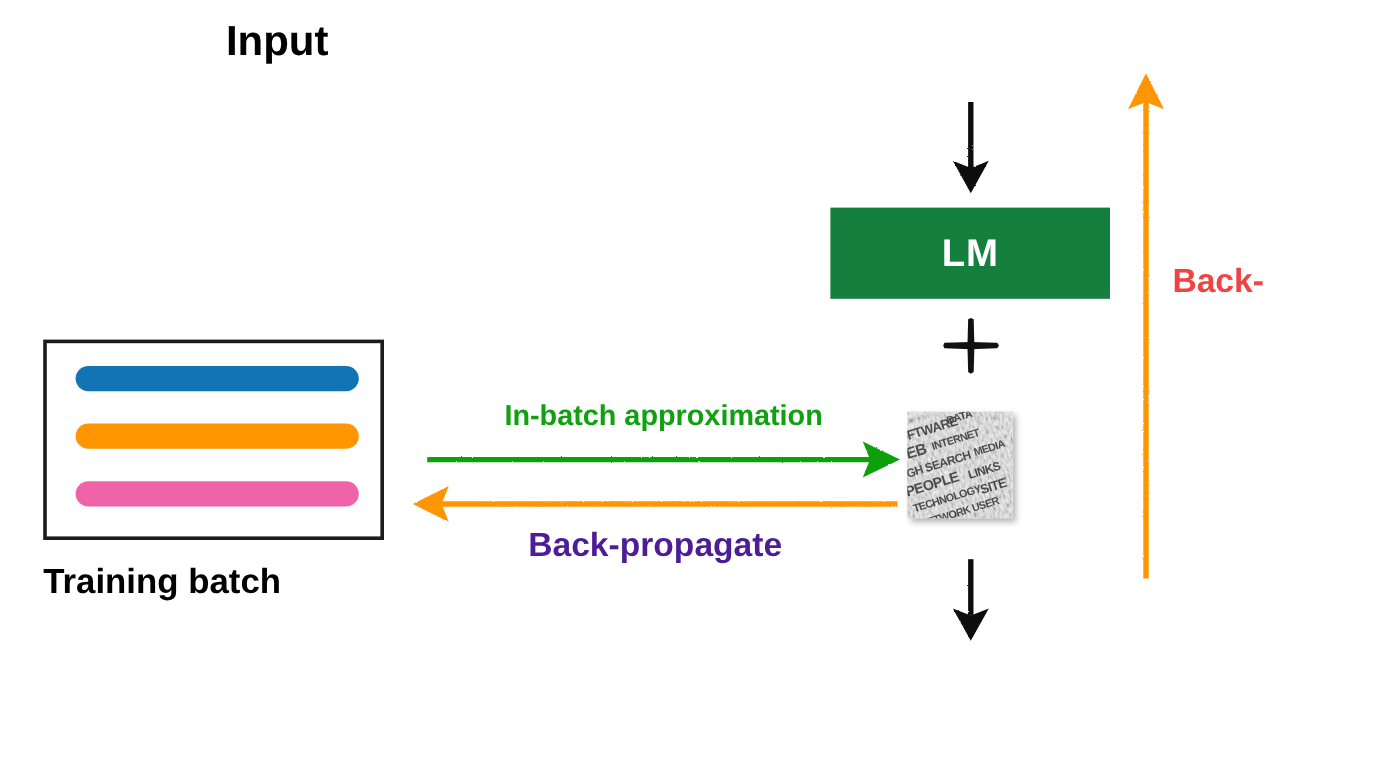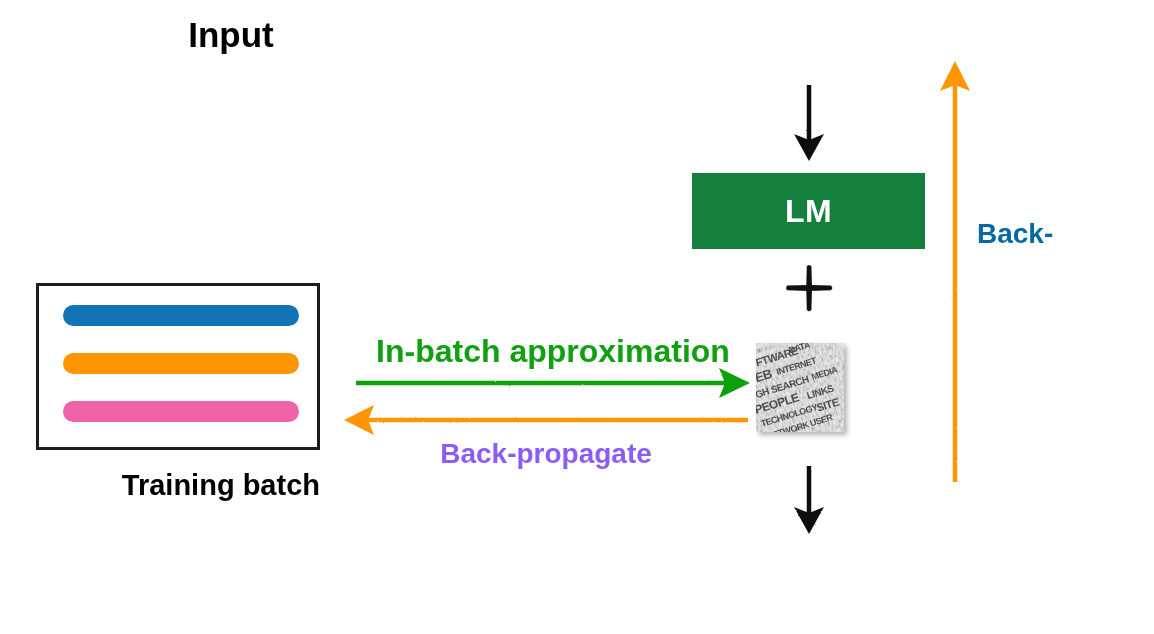--- a/index.html
+++ b/index.html
@@ -101,48 +101,48 @@
     border-radius: 11px;
   }
   #batch-bar-0 { top: 19px; }
   #batch-bar-1 { top: 67px; }
   #batch-bar-2 { top: 115px; }
 
   #training-batch-label {
     left: 36px;
     top: 468px;
     width: 284px;
-    text-align: right;
+    text-align: left;
     font-size: 29px;
     color: #000000;
   }
 
   
   #in-batch-label {
     left: 356px;
     top: 333px;
     width: 394px;
     text-align: center;
-    font-size: 32px;
+    font-size: 24px;
     color: #11A011;
   }
   #backprop-horizontal-label {
     left: 344px;
     top: 437px;
     width: 404px;
     text-align: center;
     font-size: 28px;
-    color: #8b5cf6;
+    color: #4c1d95;
   }
   #backprop-vertical-label {
     left: 977px;
     top: 217px;
     width: 152px;
     font-size: 28px;
-    color: #0369a1;
+    color: #ef4444;
     text-align: left;
   }
 
   
   #arrows {
     position: absolute;
     left: 0;
     top: 0;
     width: 1154px;
     height: 634px;

